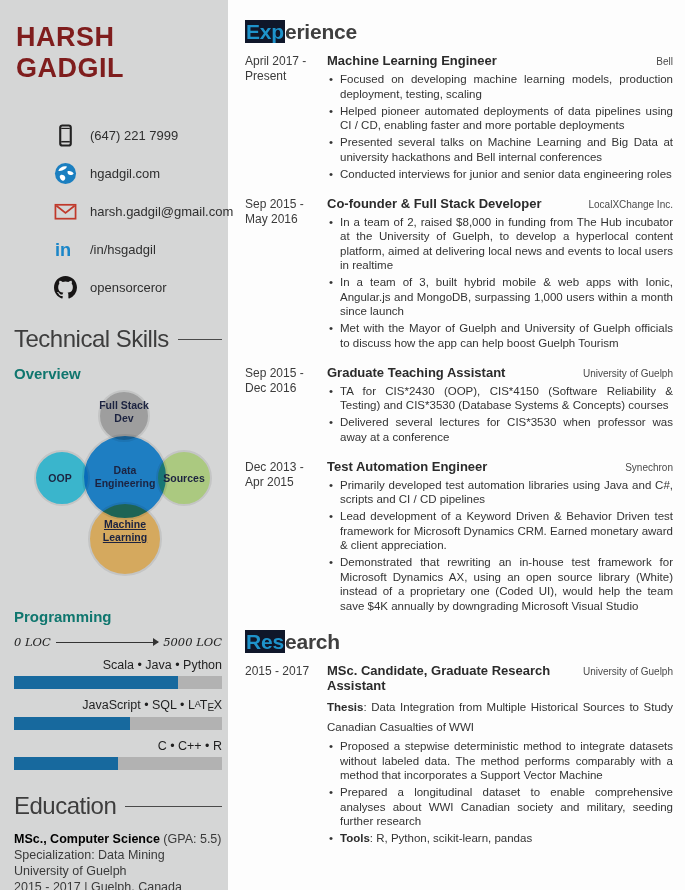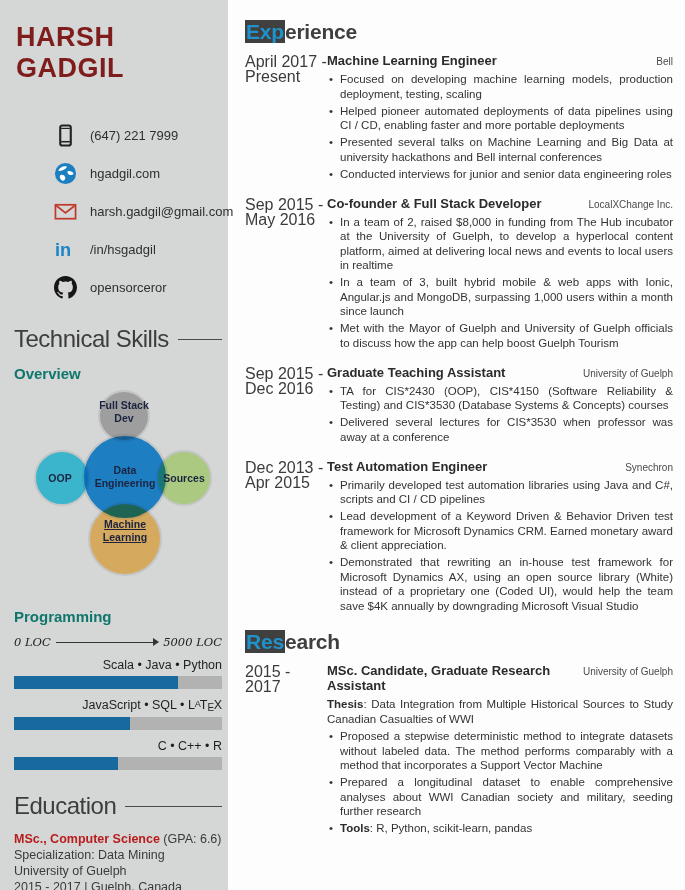--- a/index.html
+++ b/index.html
@@ -67,48 +67,48 @@
   .bar-group { margin-top:9px;text-align:right; }
   .bar-label { font-size:12.5px; color:#1f1f1f; margin-bottom:4px; }
   .bar-track { width:100%; height:13px; background:#b2b2b2; }
   .bar-fill  { height:100%; background:#17699e; }
   .latex { font-size:12.5px; }
   .latex .la { font-size:9px;  vertical-align:2px;  letter-spacing:-1px; }
   .latex .le { font-size:10px; vertical-align:-2px; letter-spacing:-0.5px; }
 
   
   .edu-entry { margin-top:11px; font-size:12.5px; line-height:16px; color:#3a3a3a; }
-  .edu-degree { font-weight:bold; color:#b91c1c;text-align:right; }
+  .edu-degree { font-weight:bold; color:#000000;text-align:right; }
 
   
   .main { flex:1; padding:20px 12px 0 17px; }
   .sec-title {
     font-size:21px; font-weight:bold; color:#3f3f3f;
     letter-spacing:-0.2px; margin-bottom:9px;
   }
-  .sec-title .hl { color:#1e93cb; background:#404040; padding:0 1px; }
+  .sec-title .hl { color:#1e93cb; background:#0f172a; padding:0 1px; }
   .sec-gap { margin-top:14px; }
 
   .job { display:flex; margin-bottom:12px; }
   .dates {
-    width:82px; min-width:82px; font-size:16px; color:#3b3b3b; line-height:15px;
+    width:82px; min-width:82px; font-size:12px; color:#3b3b3b; line-height:15px;
     padding-top:1px;
   }
   .jbody { flex:1; }
   .trow { display:flex; justify-content:space-between; align-items:baseline; margin-bottom:4px; }
   .jtitle { font-size:13px; font-weight:bold; color:#2b2b2b; }
   .jcompany { font-size:10px; color:#4a4a4a; white-space:nowrap; margin-left:8px; }
   .bullets { }
   .bullet {
     position:relative; padding-left:13px; margin-bottom:2.5px;
     font-size:11.5px; line-height:14.5px; color:#333;
     text-align:justify; hyphens:auto; -webkit-hyphens:auto;
   }
   .bullet::before { content:"•"; position:absolute; left:2px; top:0; color:#333; }
-  .thesis { font-size:11.5px; line-height:15px; color:#333; text-align:justify; margin-bottom:2.5px; }
+  .thesis { font-size:11.5px; line-height:20px; color:#333; text-align:justify; margin-bottom:2.5px; }
   .b { font-weight:bold; color:#2b2b2b; }
 
   svg { display:block; }
 </style>
 </head>
 <body>
 
 <div class="page">
 
   <div class="sidebar">
@@ -227,21 +227,21 @@
         <div class="bar-fill" style="width:50%"></div>
       </div>
     </div>
 
     <div class="side-sec-title" style="margin-top:22px;">
       <span>Education</span>
       <span class="rule"></span>
     </div>
 
     <div class="edu-entry">
-      <div><span class="edu-degree">MSc., Computer Science</span><span> (GPA: 6.6)</span></div>
+      <div><span class="edu-degree">MSc., Computer Science</span><span> (GPA: 5.5)</span></div>
       <div>Specialization: Data Mining</div>
       <div>University of Guelph</div>
       <div>2015 - 2017 | Guelph, Canada</div>
     </div>
 
   </div>
 
   <div class="main">
 
     <h2 class="sec-title"><span class="hl">Exp</span><span>erience</span></h2>

